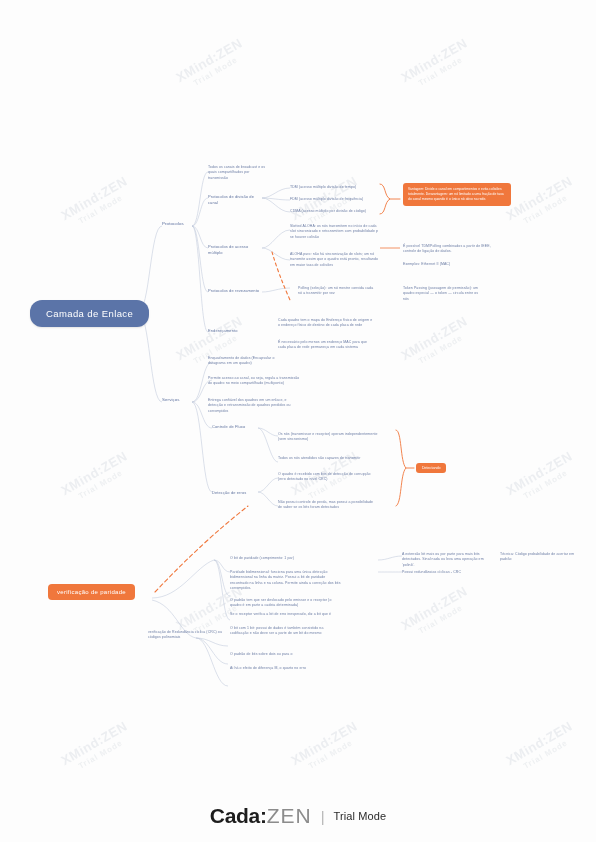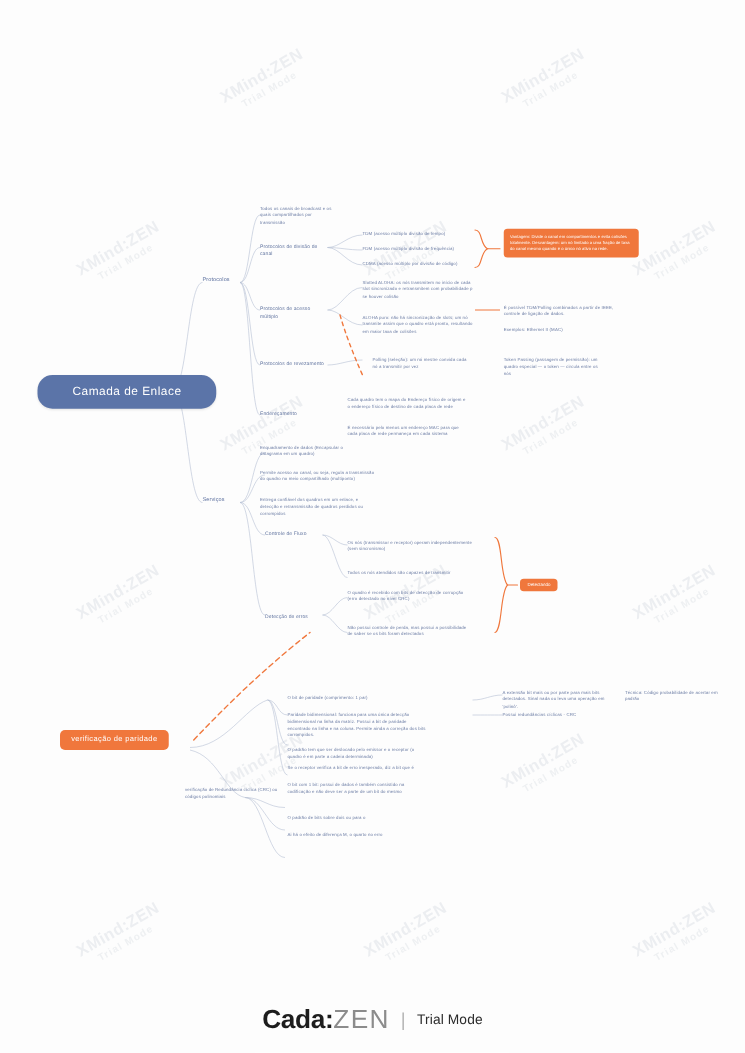--- a/index.html
+++ b/index.html
@@ -35,21 +35,21 @@
     line-height:1.25;
     text-align:center;
   }
   .wm .wm-a{font-size:13px;letter-spacing:.5px;display:block;}
   .wm .wm-b{font-size:8px;letter-spacing:1px;display:block;color:#eef0f2;}
 
   
   #central{
     position:absolute;
     left:30px;top:300px;
-    padding:8px 28px;
+    padding:8px 16px;
     background:#5b74a8;
     color:#ffffff;
     font-size:9.5px;
     letter-spacing:.4px;
     border-radius:12px;
     white-space:nowrap;
     box-shadow:0 1px 2px rgba(0,0,0,.10);
     text-align:right;
   }
 

